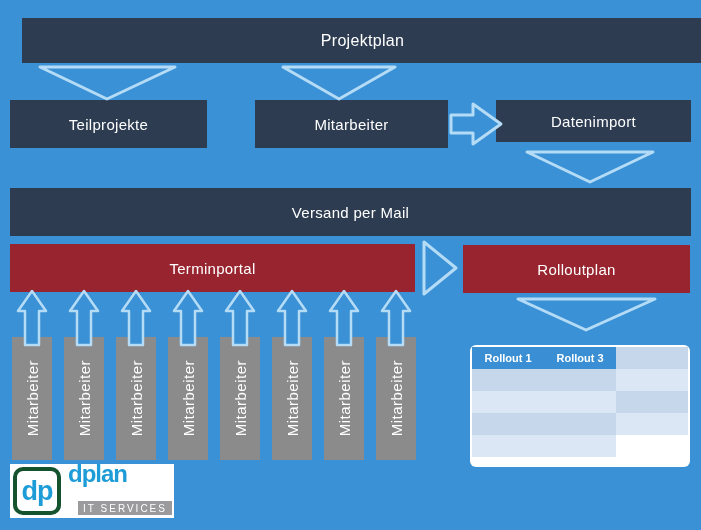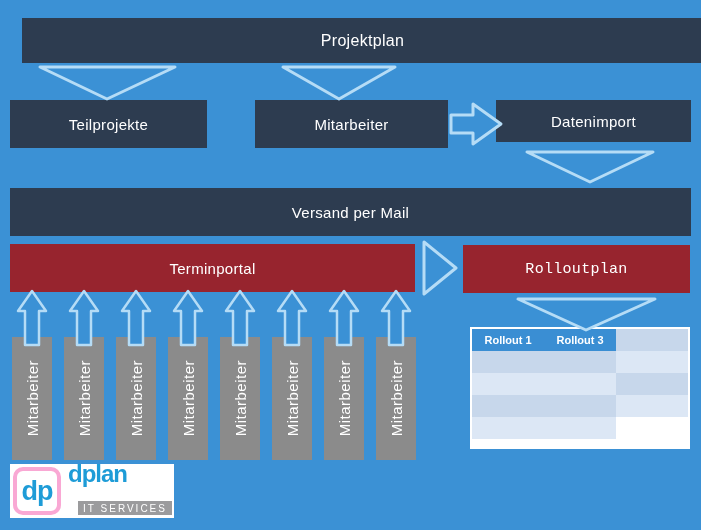--- a/index.html
+++ b/index.html
@@ -17,39 +17,39 @@
   .overlay{ position:absolute; left:0; top:0; z-index:5; pointer-events:none; }
   .gray-col{
     position:absolute; top:337px; width:40px; height:123px; background:#8b8b8b;
     display:flex; align-items:center; justify-content:center; z-index:1;
   }
   .vlabel{
     writing-mode:vertical-rl; transform:rotate(180deg);
     color:#ffffff; font-size:15px; letter-spacing:.5px; white-space:nowrap;
   }
   .rollout-table{
-    position:absolute; left:470px; top:327px; width:220px; height:122px;
+    position:absolute; left:470px; top:345px; width:220px; height:122px;
     background:#ffffff; display:grid; z-index:1;
     grid-template-columns:repeat(3,1fr);
     grid-template-rows:22px repeat(4,22px);
-    gap:0; padding:2px; box-sizing:border-box;
+    gap:0; padding:2px; box-sizing:border-box;border-radius:6px;
   }
   .rt-head{
     background:#3a8ed3; color:#ffffff; font-size:11px; font-weight:bold;
     display:flex; align-items:center; justify-content:center;
   }
   .rt-cell-a{ background:#c7d7eb; }
   .rt-cell-b{ background:#dce7f5; }
   .logo{
     position:absolute; left:10px; top:464px; width:164px; height:54px;
     background:#ffffff; z-index:1;
   }
   .logo-dp{
     position:absolute; left:3px; top:3px; width:40px; height:40px;
-    border:4px solid #f9a8d4; border-radius:10px; background:#ffffff;
+    border:4px solid #14532d; border-radius:10px; background:#ffffff;
     display:flex; align-items:center; justify-content:center;
     color:#1e9cd7; font-size:27px; font-weight:bold; letter-spacing:-1px;
   }
   .logo-name{
     position:absolute; left:58px; top:-4px; color:#1e9cd7;
     font-size:24px; font-weight:bold; letter-spacing:-1px;
   }
   .logo-tagline{
     position:absolute; left:48px; bottom:3px; right:2px; height:14px;
     background:#9b9b9d; color:#ffffff; font-size:10px; letter-spacing:2px;
@@ -75,21 +75,21 @@
     <span>Datenimport</span>
   </div>
 
   <div class="node navy" style="left:10px; top:188px; width:681px; height:48px;">
     <span>Versand per Mail</span>
   </div>
 
   <div class="node red" style="left:10px; top:244px; width:405px; height:48px;">
     <span>Terminportal</span>
   </div>
-  <div class="node red" style="left:463px; top:245px; width:227px; height:48px;font-family:Liberation Mono, monospace;">
+  <div class="node red" style="left:463px; top:245px; width:227px; height:48px;">
     <span>Rolloutplan</span>
   </div>
 
   <div class="gray-col" style="left:12px;">
       <span class="vlabel">Mitarbeiter</span>
     </div>
   <div class="gray-col" style="left:64px;">
       <span class="vlabel">Mitarbeiter</span>
     </div>
   <div class="gray-col" style="left:116px;">

